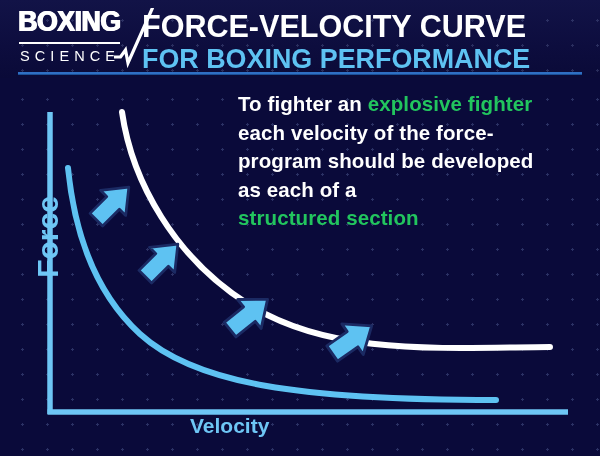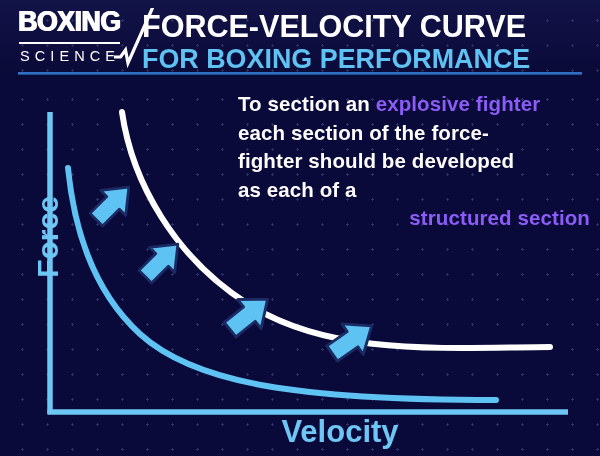--- a/index.html
+++ b/index.html
@@ -102,33 +102,33 @@
     color:#6ec6f5;
     font-size:30px;font-weight:bold;
     text-align:center;
     transform:rotate(-90deg);
     transform-origin:center center;
     letter-spacing:0px;
   }
   .axis-label-x{
     position:absolute;left:190px;top:336px;width:300px;
     color:#6ec6f5;
-    font-size:31px;font-weight:bold;
-    text-align:center;
+    font-size:21px;font-weight:bold;
+    text-align:left;
   }
   
   .textbox{
     position:absolute;left:238px;top:12px;width:352px;
     font-size:20.5px;
     font-weight:bold;
     line-height:28.5px;
     color:#ffffff;
     letter-spacing:0.1px;
   }
-  .hl{color:#8b5cf6;text-align:right;}
+  .hl{color:#22c55e;}
   svg{display:block;}
 </style>
 </head>
 <body>
 
 <div id="stage">
 
   <div class="dots"></div>
 
   <div class="header">
@@ -188,21 +188,21 @@
       </g>
       <g>
         <use href="#arrowShape" fill="#5ec2f2" transform="translate(350,263) rotate(10) scale(1.1)"></use>
       </g>
     </svg>
 
     <div class="axis-label-y">Force</div>
     <div class="axis-label-x">Velocity</div>
 
     <div class="textbox">
-      <div><span>To section an </span><span class="hl">explosive fighter</span></div>
-      <div>each section of the force-</div>
-      <div>fighter should be developed</div>
+      <div><span>To fighter an </span><span class="hl">explosive fighter</span></div>
+      <div>each velocity of the force-</div>
+      <div>program should be developed</div>
       <div>as each of a</div>
       <div class="hl">structured section</div>
     </div>
 
   </div>
 </div>
 
 </body></html>

